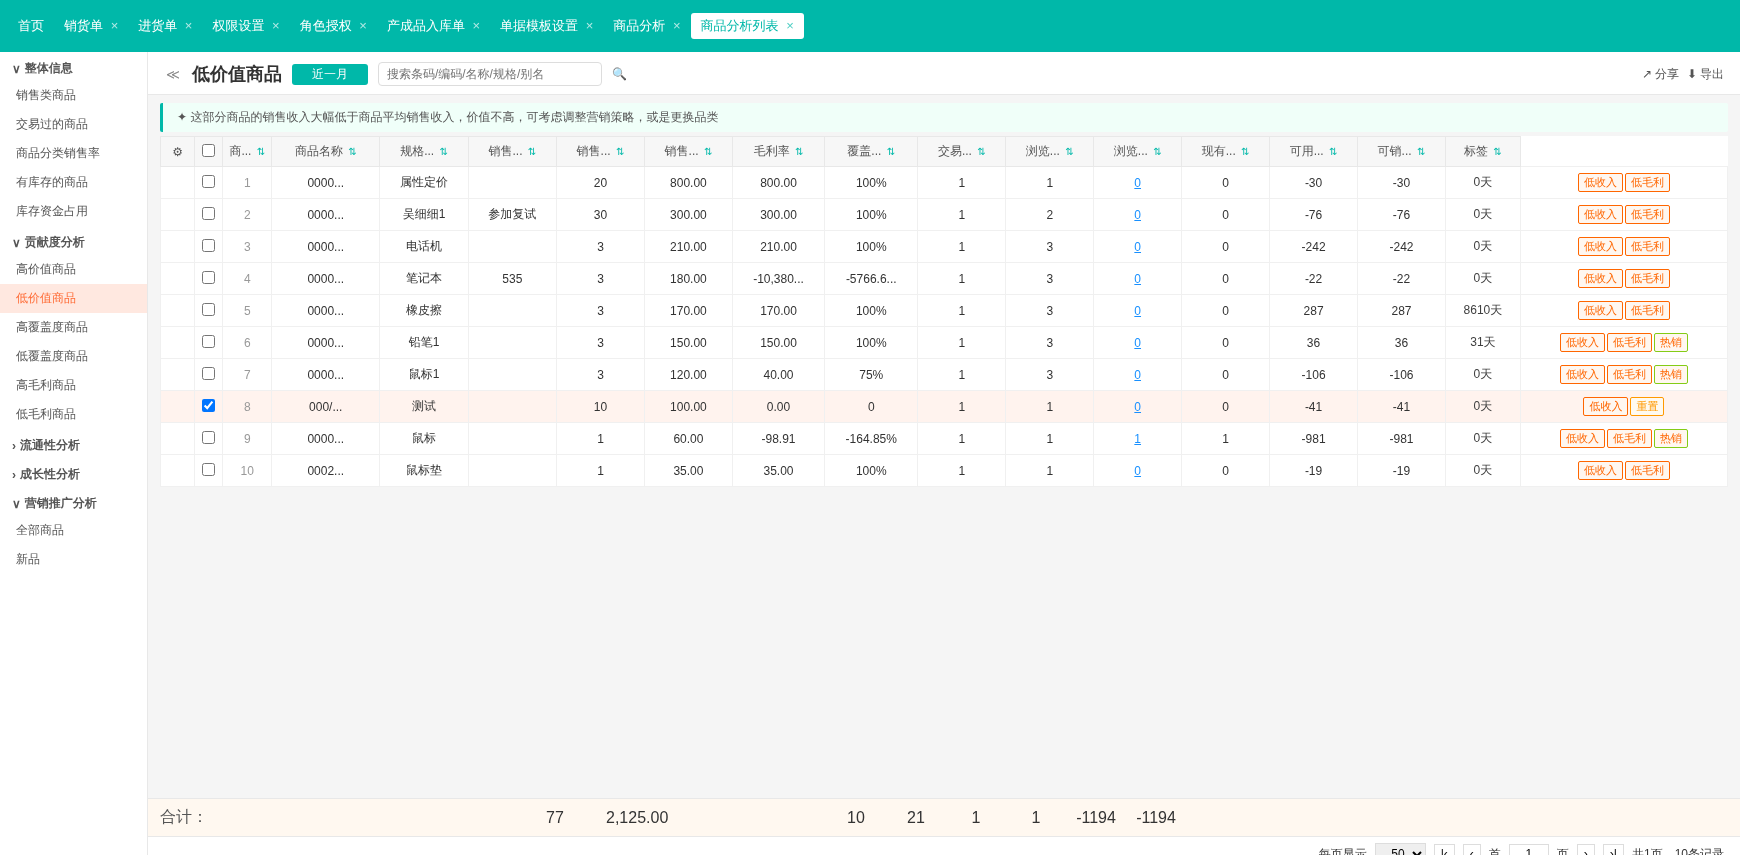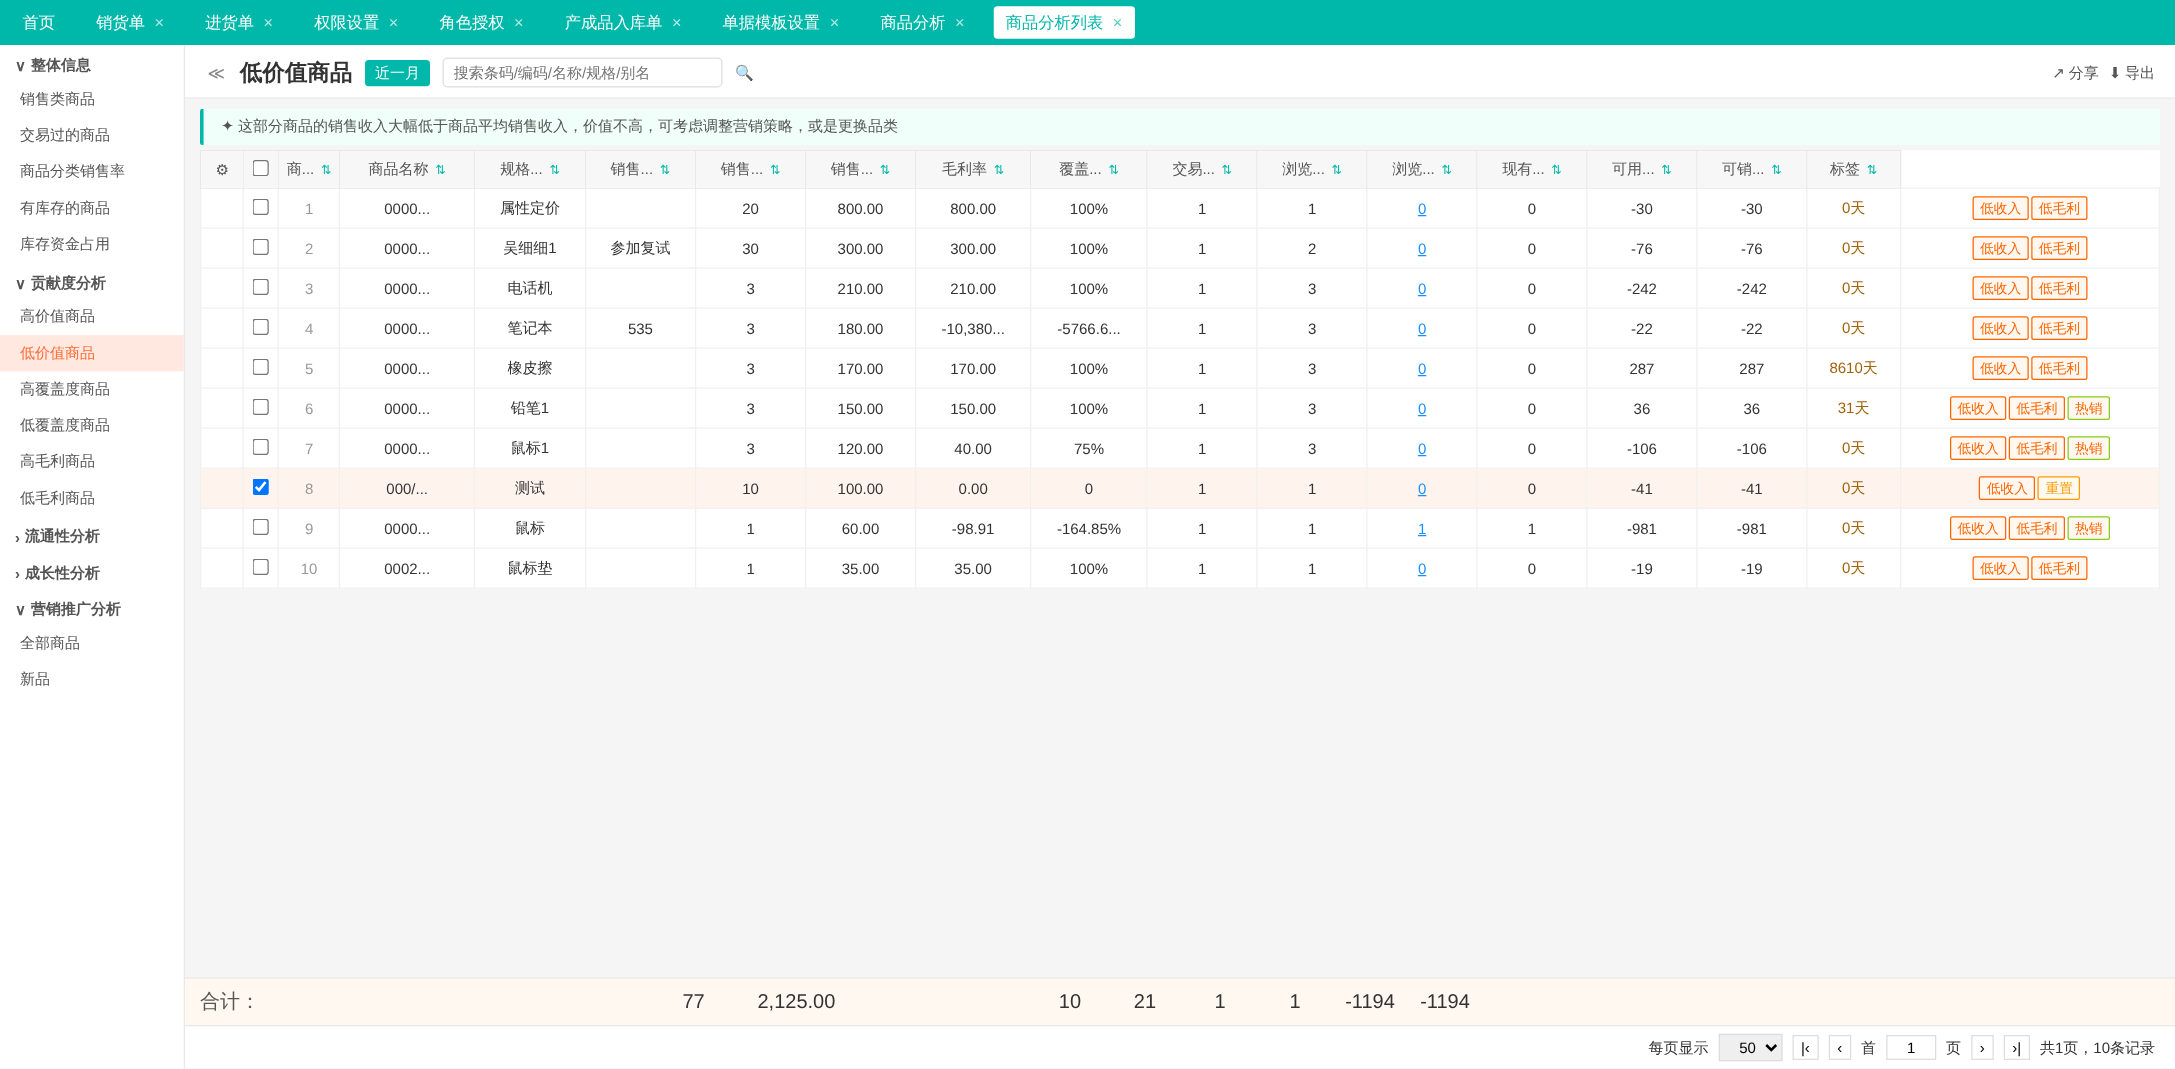--- a/index.html
+++ b/index.html
@@ -1,25 +1,25 @@
 <!DOCTYPE html>
 <html><head>
   <meta charset="utf-8">
   <style>
     * { box-sizing: border-box; margin: 0; padding: 0; }
     body { font-family: 'Microsoft YaHei', Arial, sans-serif; font-size: 12px; background: #f5f5f5; color: #333; overflow: hidden; }
 
     
     .top-nav {
       background: #00b8a9;
-      height: 36px;
+      height: 52px;
       display: flex;
       align-items: center;
       padding: 12px 8px;
-      gap: 13px;
+      gap: 0;
     }
     .nav-tab {
       color: #fff;
       padding: 4px 10px;
       cursor: pointer;
       border-radius: 3px;
       font-size: 13px;
       white-space: nowrap;
     }
     .nav-tab.active { background: #fff; color: #00b8a9; }
@@ -75,21 +75,21 @@
       border-bottom: 1px solid #e8e8e8;
     }
     .page-title {
       font-size: 18px;
       font-weight: bold;
       color: #333;
     }
     .filter-tag {
       background: #00b8a9;
       color: #fff;
-      padding: 2px 8px;
+      padding: 2px 20px;
       border-radius: 3px;
       font-size: 12px;
       cursor: pointer;
     }
     .search-box {
       border: 1px solid #ddd;
       border-radius: 4px;
       padding: 4px 8px;
       font-size: 12px;
       width: 224px;
@@ -160,21 +160,21 @@
       display: inline-block;
       padding: 1px 5px;
       border-radius: 2px;
       font-size: 11px;
       margin: 0 1px;
     }
     .tag-low-income { color: #ff6600; border: 1px solid #ff6600; background: #fff7f0; }
     .tag-low-profit { color: #ff6600; border: 1px solid #ff6600; background: #fff7f0; }
     .tag-hot { color: #ff6600; border: 1px solid #84cc16; background: #fff7f0; }
     .tag-backorder { color: #ff9900; border: 1px solid #ff9900; background: #fffaf0; }
-    .text-orange { color: #a16207; }
+    .text-orange { color: #404040; }
     .text-link { color: #1890ff; text-decoration: underline; cursor: pointer; }
 
     
     .footer-summary {
       background: #fff8f0;
       border-top: 1px solid #e8e8e8;
       padding: 8px 12px;
       display: flex;
       align-items: center;
       font-size: 16px;

